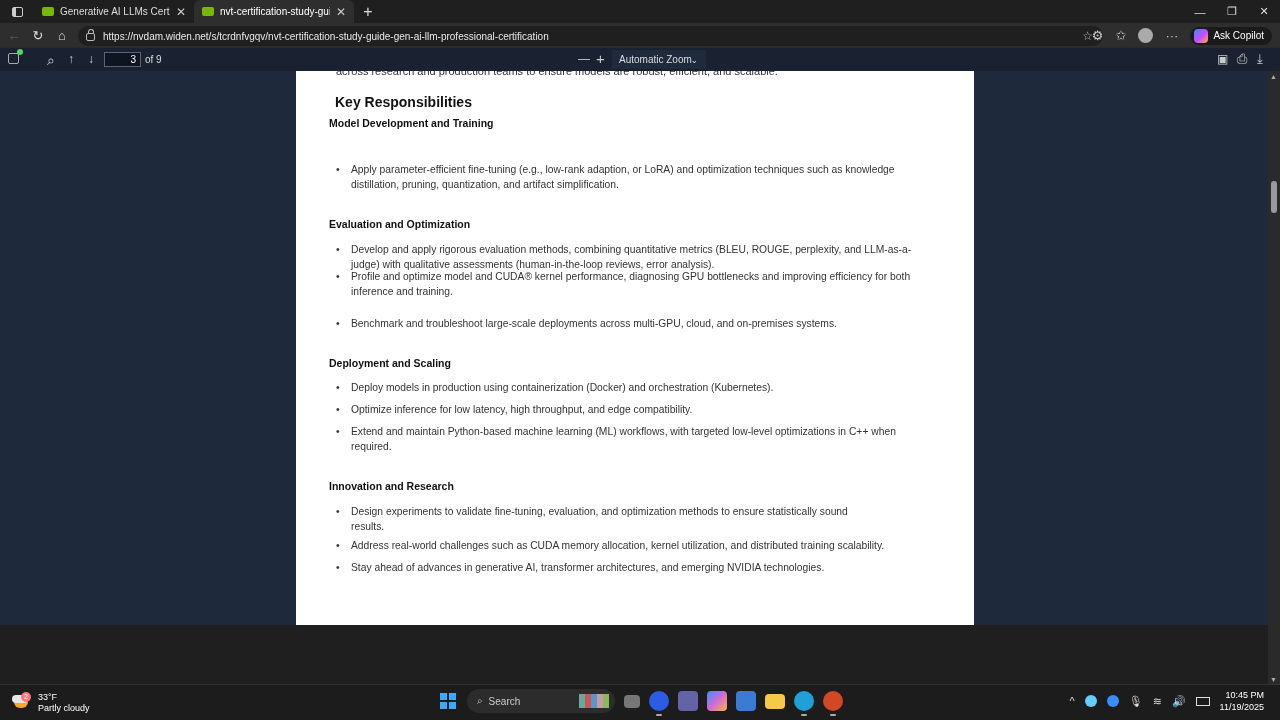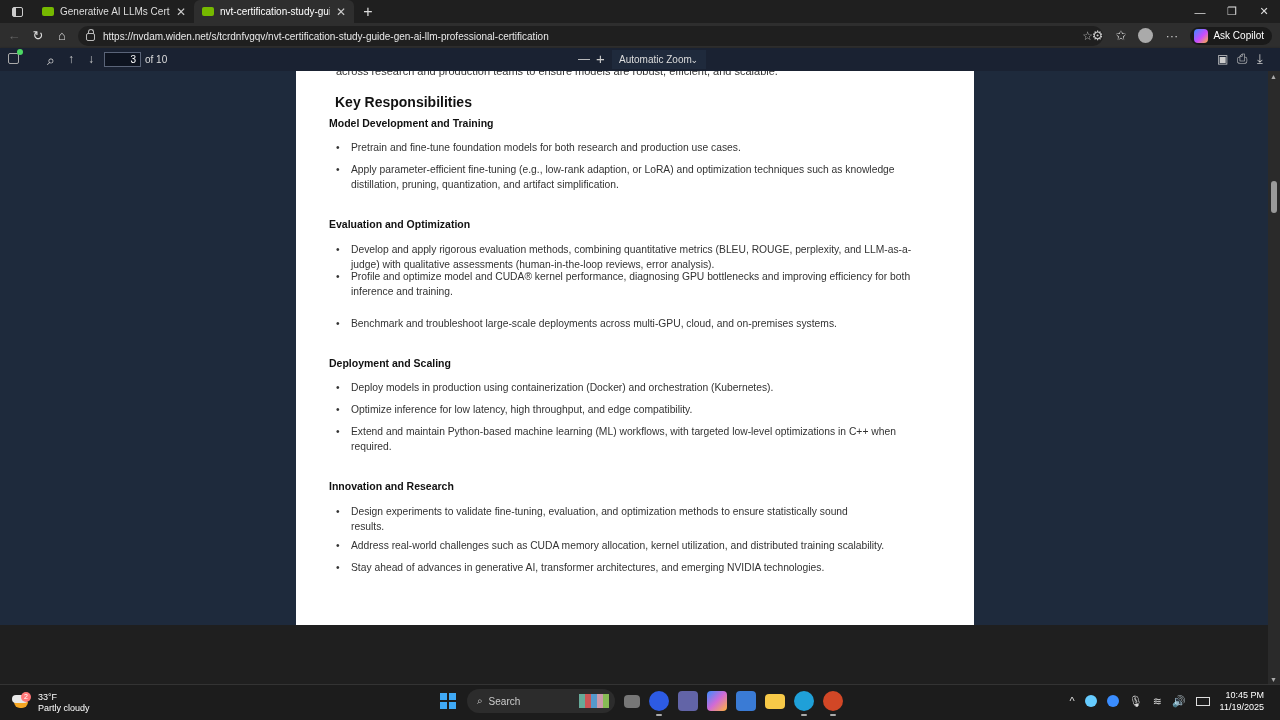--- a/index.html
+++ b/index.html
@@ -108,39 +108,38 @@
     </span>
   </div>
 </div>
 
 <div class="pdfbar">
   <span class="sidebar-toggle"></span>
   <span class="ico" style="left:47px;top:4px;font-size:14px">⌕</span>
   <span class="ico" style="left:68px;top:4px">↑</span>
   <span class="ico" style="left:88px;top:4px">↓</span>
   <div class="pageinput">3</div>
-  <span class="pagecount">of 10</span>
+  <span class="pagecount">of 9</span>
   <span class="ico" style="left:578px;top:4px">—</span>
   <span class="ico" style="left:596px;top:2px;font-size:15px">+</span>
   <div class="zoomsel">
     <span>Automatic Zoom</span>
     <span class="chev">⌄</span>
   </div>
   <span class="ico" style="left:1217px;top:4px">▣</span>
   <span class="ico" style="left:1237px;top:3px;font-size:13px">⎙</span>
   <span class="ico" style="left:1257px;top:3px;font-size:13px">⤓</span>
 </div>
 
 <div class="viewer">
   <div class="page">
     <div class="p-cut">across research and production teams to ensure models are robust, efficient, and scalable.</div>
     <div class="h1" style="top:23px">Key Responsibilities</div>
 
     <div class="h2" style="top:46px">Model Development and Training</div>
-    <div class="li" style="top:69px">Pretrain and fine-tune foundation models for both research and production use cases.</div>
     <div class="li" style="top:91px">Apply parameter-efficient fine-tuning (e.g., low-rank adaption, or LoRA) and optimization techniques such as knowledge distillation, pruning, quantization, and artifact simplification.</div>
 
     <div class="h2" style="top:147px">Evaluation and Optimization</div>
     <div class="li" style="top:171px">Develop and apply rigorous evaluation methods, combining quantitative metrics (BLEU, ROUGE, perplexity, and LLM-as-a-judge) with qualitative assessments (human-in-the-loop reviews, error analysis).</div>
     <div class="li" style="top:198px">Profile and optimize model and CUDA® kernel performance, diagnosing GPU bottlenecks and improving efficiency for both inference and training.</div>
     <div class="li" style="top:245px">Benchmark and troubleshoot large-scale deployments across multi-GPU, cloud, and on-premises systems.</div>
 
     <div class="h2" style="top:286px">Deployment and Scaling</div>
     <div class="li" style="top:309px">Deploy models in production using containerization (Docker) and orchestration (Kubernetes).</div>
     <div class="li" style="top:331px">Optimize inference for low latency, high throughput, and edge compatibility.</div>

